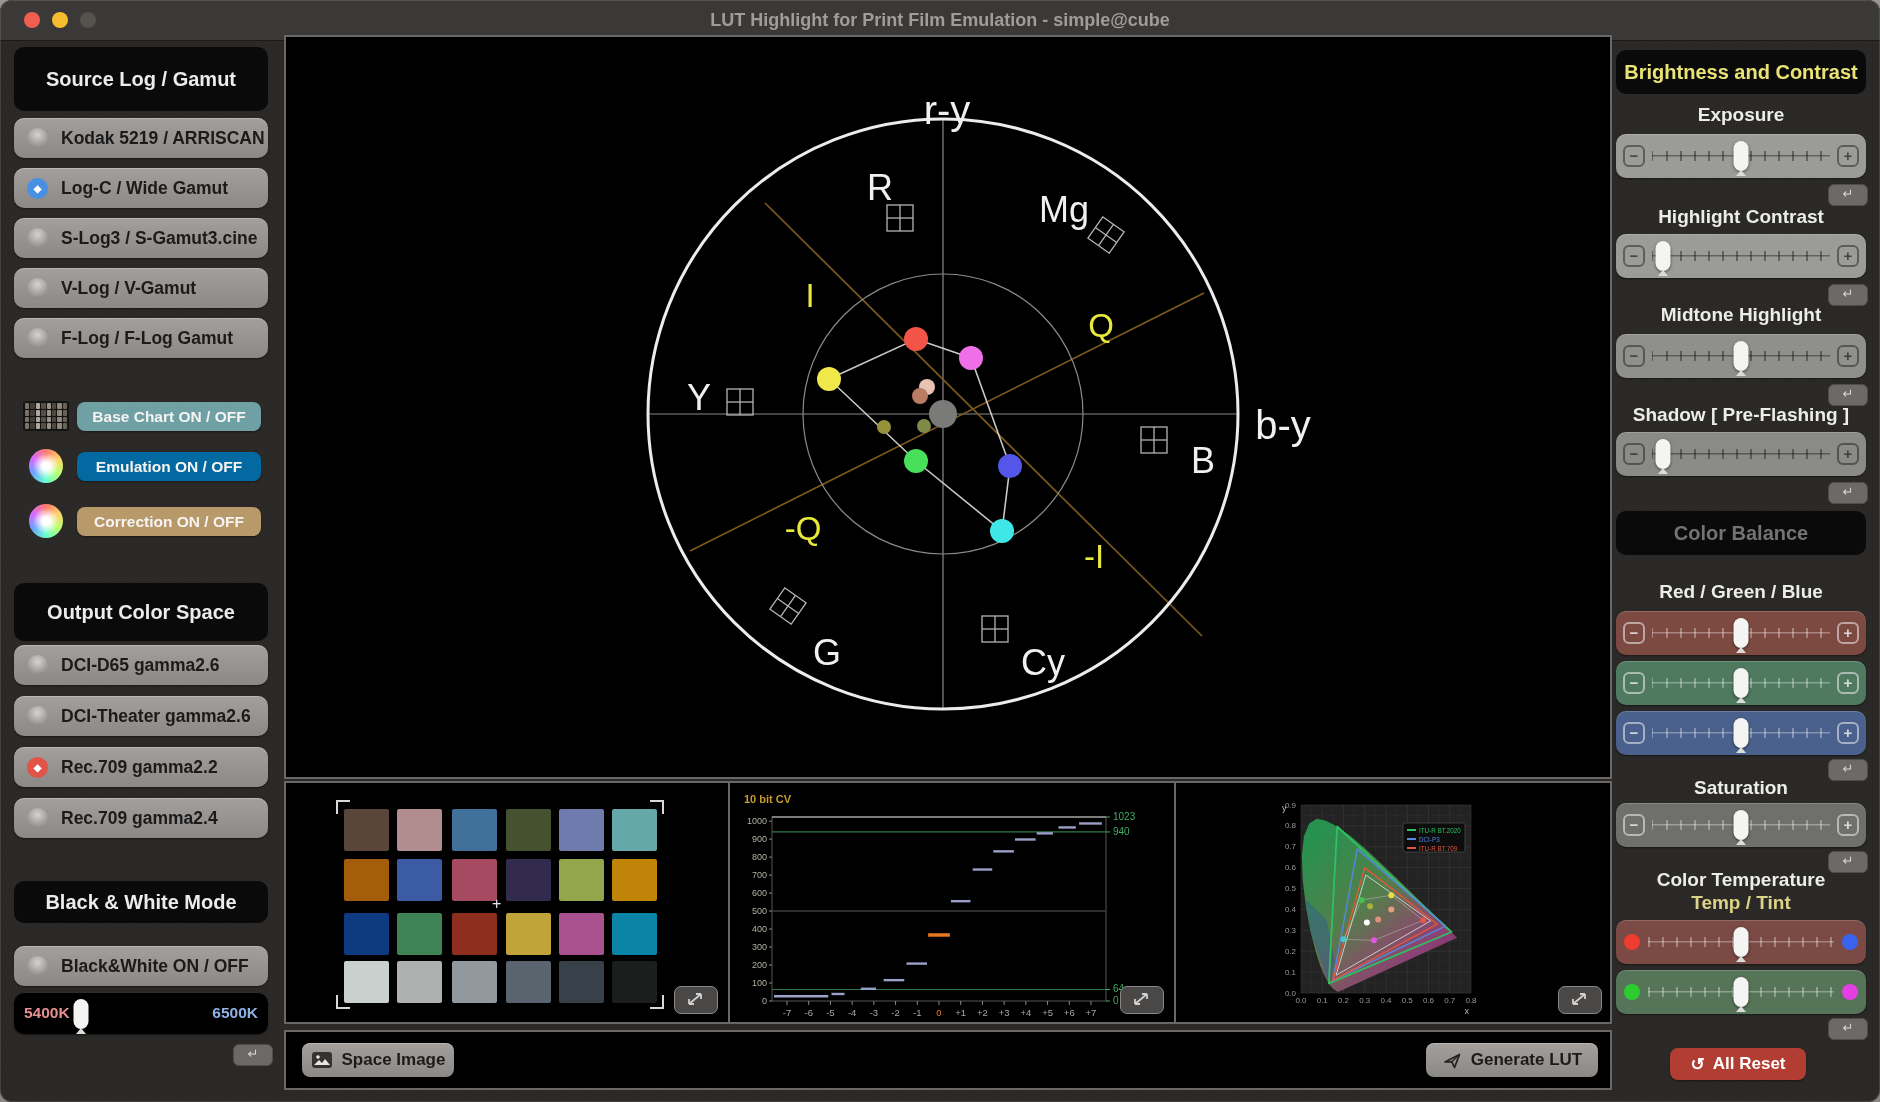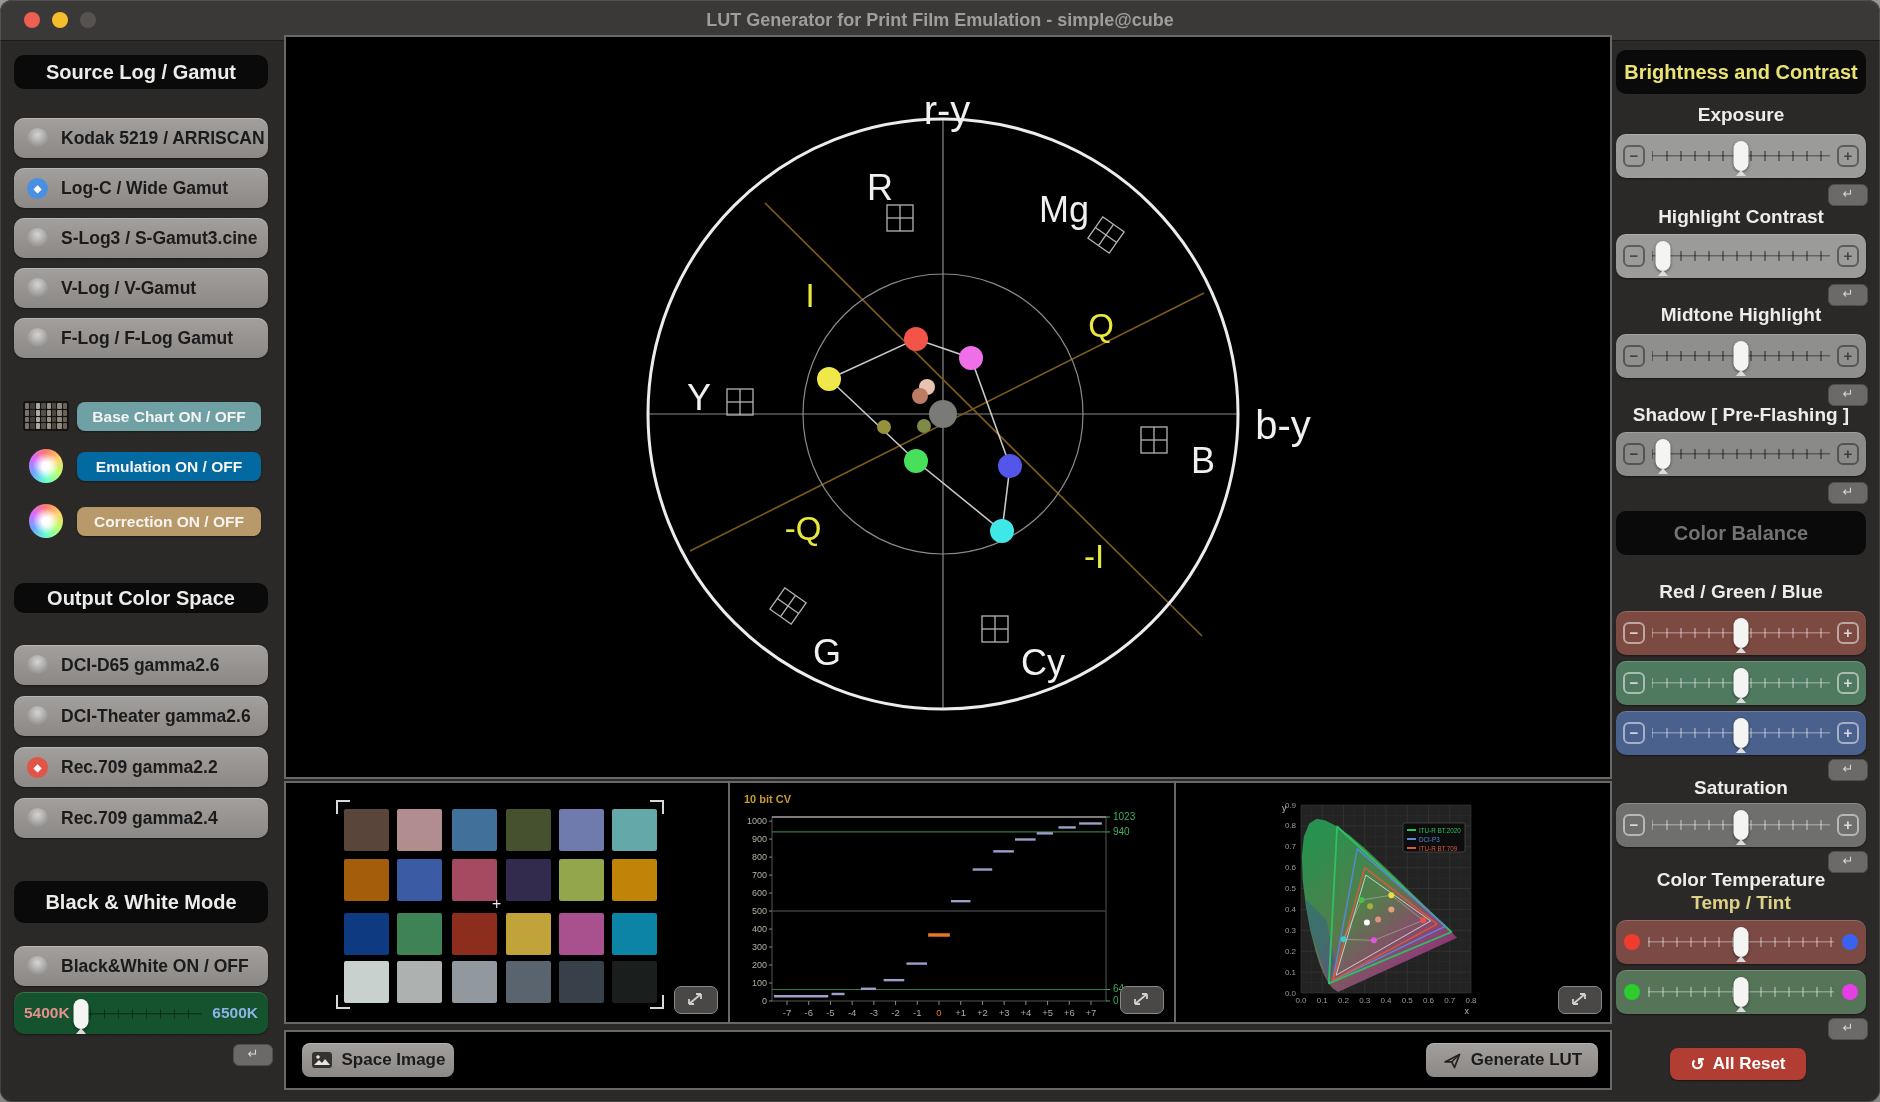--- a/index.html
+++ b/index.html
@@ -73,25 +73,25 @@
 </head>
 <body>
 
 <div class="window">
   <div class="noise"></div>
 
   <div class="titlebar">
     <span class="light" id="tl0" style="left: 24px; background: rgb(238, 95, 82);"></span>
     <span class="light" id="tl1" style="left: 52px; background: rgb(245, 189, 46);"></span>
     <span class="light" id="tl2" style="left: 80px; background: rgb(86, 83, 79);"></span>
-    <div class="tl-title">LUT Generator for Print Film Emulation - simple@cube</div>
+    <div class="tl-title">LUT Highlight for Print Film Emulation - simple@cube</div>
   </div>
 
   <aside class="left">
-    <div class="bhead" style="top:15px;height:34px">Source Log / Gamut</div>
+    <div class="bhead" style="top:7px;height:64px">Source Log / Gamut</div>
     <div id="source-opts">
         <div class="opt" style="top:78px">
           <div class="radio"></div>
           <div>Kodak 5219 / ARRISCAN</div>
         </div>
         <div class="opt" style="top:128px">
           <div class="radio" style="background: rgb(74, 144, 226);">◆</div>
           <div>Log-C / Wide Gamut</div>
         </div>
         <div class="opt" style="top:178px">
@@ -147,21 +147,21 @@
         </div>
         <div class="pillrow" style="top:412px">
           <div class="wheel"></div>
           <div class="pill" style="background:#0369a1">Emulation ON / OFF</div>
         </div>
         <div class="pillrow" style="top:467px">
           <div class="wheel"></div>
           <div class="pill" style="background:#b8996a">Correction ON / OFF</div>
         </div>
       </div>
-    <div class="bhead" style="top:543px;height:30px">Output Color Space</div>
+    <div class="bhead" style="top:543px;height:58px">Output Color Space</div>
     <div id="output-opts">
         <div class="opt" style="top:605px">
           <div class="radio"></div>
           <div>DCI-D65 gamma2.6</div>
         </div>
         <div class="opt" style="top:656px">
           <div class="radio"></div>
           <div>DCI-Theater gamma2.6</div>
         </div>
         <div class="opt" style="top:707px">
@@ -172,21 +172,21 @@
           <div class="radio"></div>
           <div>Rec.709 gamma2.4</div>
         </div>
       </div>
     <div class="bhead" style="top:841px;height:42px">Black &amp; White Mode</div>
     <div class="opt" style="top:906px">
       <span class="radio"></span>
       <span>Black&amp;White ON / OFF</span>
     </div>
     <div id="bw-slider">
-        <div class="slider" style="left:6px;top:952px;background:#14532d;width:254px">
+        <div class="slider" style="left:6px;top:952px;background:#000000;width:254px">
           <div class="bwl" style="left:10px;color:#e89090">5400K</div>
           <div class="bwl" style="right:10px;color:#8fb3e8">6500K</div>
           <div class="strip" style="left: 62px; right: 66px; background-image: repeating-linear-gradient(90deg, rgba(0, 0, 0, 0.36) 0px, rgba(0, 0, 0, 0.36) 1.5px, transparent 1.5px, transparent 14px), linear-gradient(rgba(0, 0, 0, 0.36), rgba(0, 0, 0, 0.36)); background-size: 100% 10px, 100% 1.5px; background-position: 0px 50%, 0px 50%; background-repeat: repeat-x, no-repeat;">
             <div class="handle" style="left:4%"></div>
             <div class="caret" style="left:4%"></div>
           </div>
         </div>
       </div>
     <div class="rbtn" style="left:225px;top:1004px">↵</div>
   </aside>

